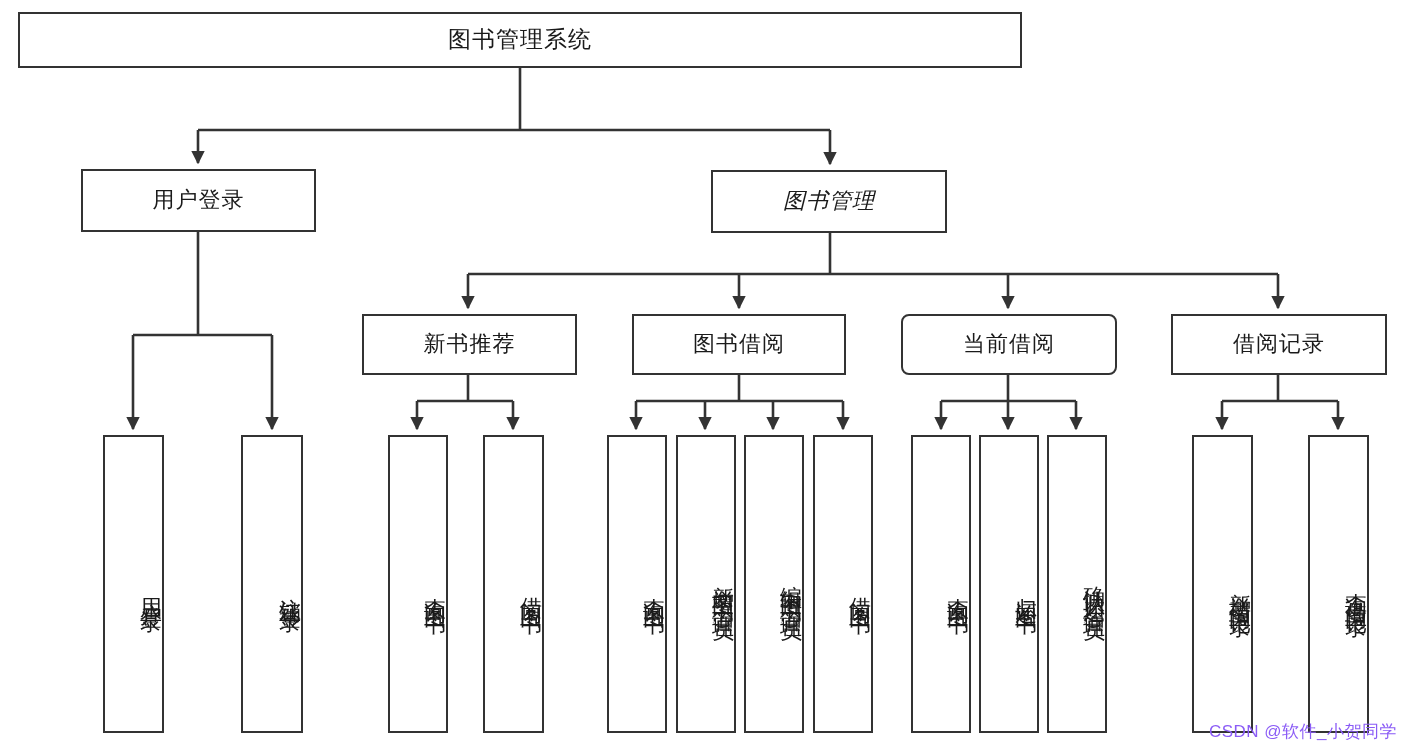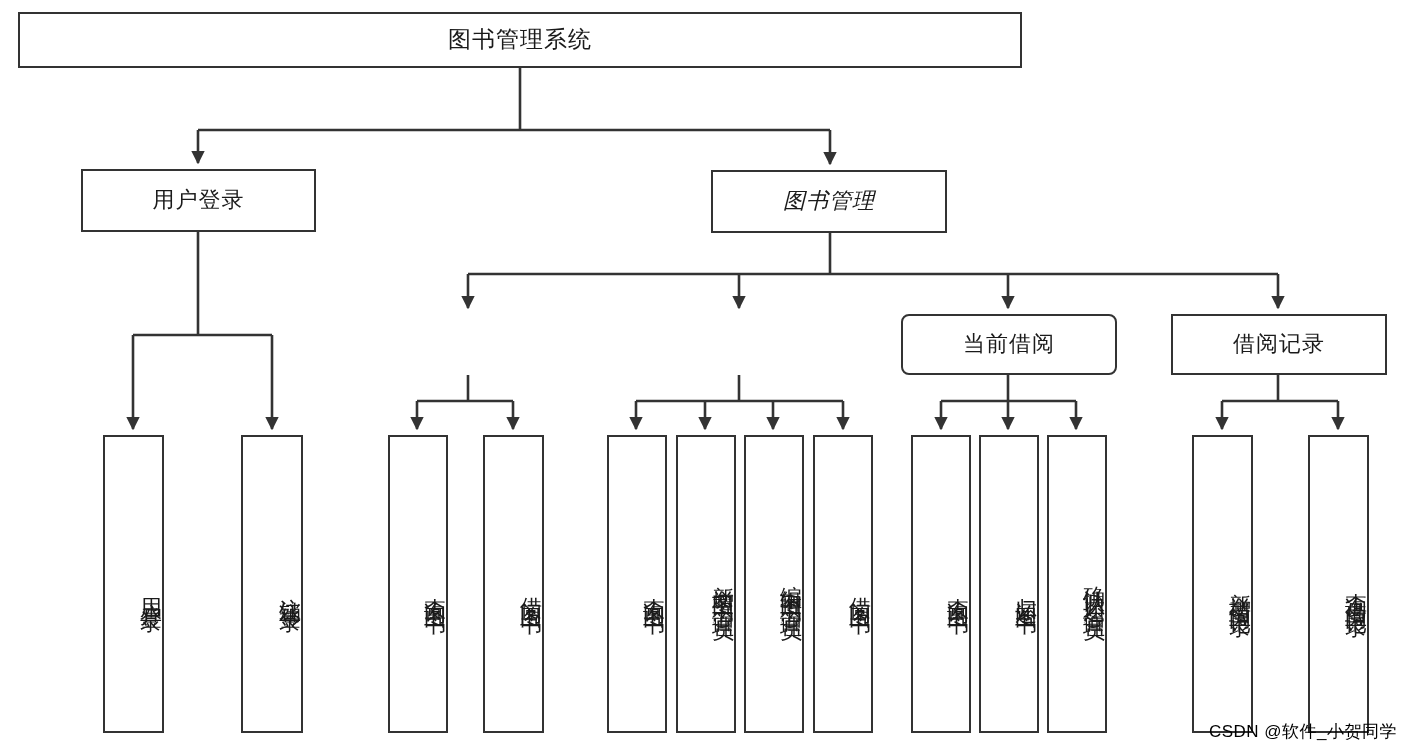--- a/index.html
+++ b/index.html
@@ -59,21 +59,21 @@
     writing-mode: vertical-rl;
     text-orientation: upright;
     white-space: normal;
     max-height: 100%;
   }
   .watermark {
     position: absolute;
     right: 8px;
     bottom: 4px;
     font-size: 17px;
-    color: #000000;
+    color: #8b5cf6;
     white-space: nowrap;
     z-index: 3;
     letter-spacing: 0.5px;
   }
 </style>
 </head>
 <body>
 
 <div id="canvas">
 
@@ -131,20 +131,26 @@
     <span>图书管理系统</span>
   </div>
 
   <div class="node horizontal" style="left:81px; top:169px; width:235px; height:63px;">
     <span>用户登录</span>
   </div>
   <div class="node horizontal" style="left:711px; top:170px; width:236px; height:63px;font-style:italic;">
     <span>图书管理</span>
   </div>
 
+  <div class="node horizontal" style="left:362px; top:314px; width:215px; height:61px;">
+    <span>新书推荐</span>
+  </div>
+  <div class="node horizontal" style="left:632px; top:314px; width:214px; height:61px;">
+    <span>图书借阅</span>
+  </div>
   <div class="node horizontal" style="left:901px; top:314px; width:216px; height:61px;border-radius:8px;">
     <span>当前借阅</span>
   </div>
   <div class="node horizontal" style="left:1171px; top:314px; width:216px; height:61px;">
     <span>借阅记录</span>
   </div>
 
   <div class="node vertical" style="left:103px; top:435px; width:61px; height:298px;">
     <span class="vlabel">用户登录</span>
   </div>

